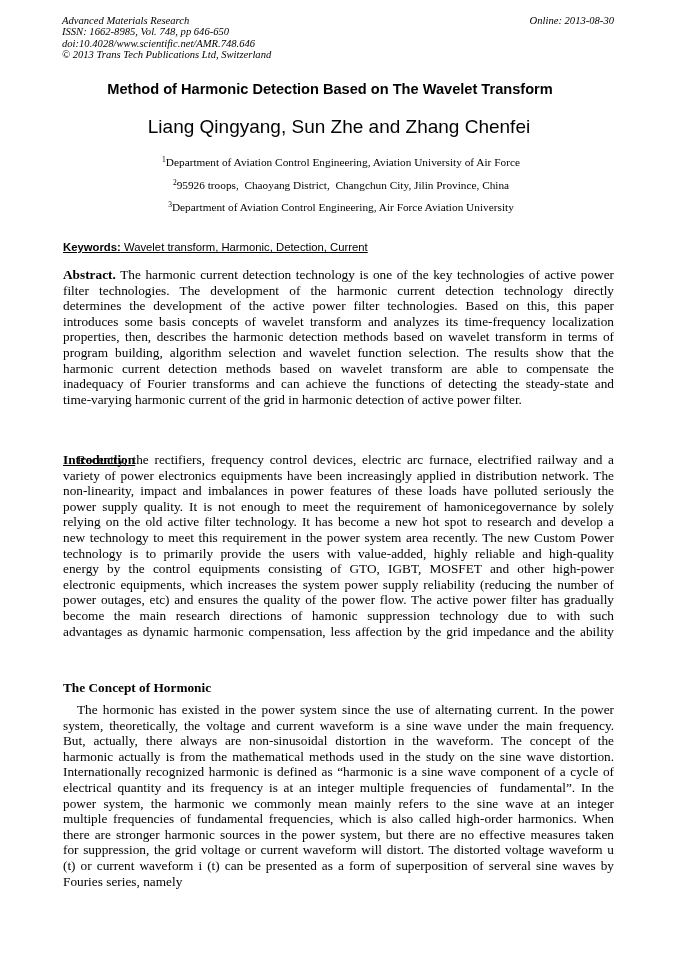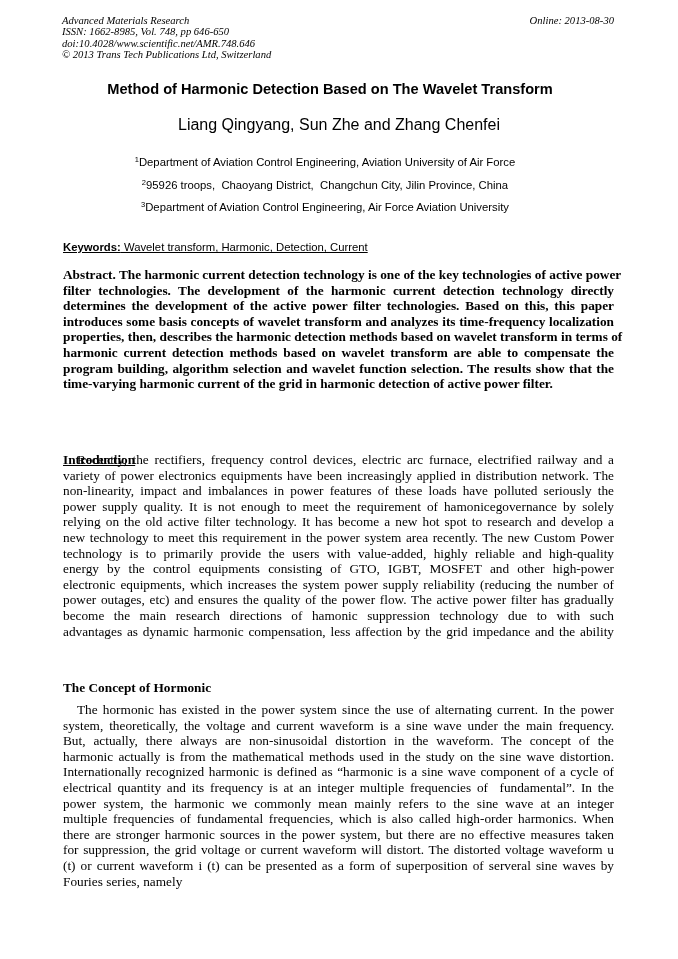--- a/index.html
+++ b/index.html
@@ -2,30 +2,30 @@
 <html><head>
 <meta charset="utf-8">
 <style>
   html, body { margin: 0; padding: 0; background: #ffffff; }
   body { width: 678px; height: 959px; position: relative; overflow: hidden; color: #000; }
   .page { position: absolute; left: 0; top: 0; width: 678px; height: 959px; }
   .hdr { position: absolute; font-family: "Liberation Serif", serif; font-style: italic; font-size: 10.6px; line-height: 11.3px; }
   .hdr-left { left: 62px; top: 15px; }
   .hdr-right { right: 64px; top: 15px; }
   .title { position: absolute; left: 0; width: 660px; top: 81px; text-align: center; font-family: "Liberation Sans", sans-serif; font-weight: bold; font-size: 14.6px; }
-  .authors { position: absolute; left: 0; width: 678px; top: 116px; text-align: center; font-family: "Liberation Sans", sans-serif; font-size: 16px; }
-  .affil { position: absolute; left: 0; width: 650px; top: 150px; text-align: center; font-family: Liberation Sans, sans-serif; font-size: 11.3px; line-height: 20.5px; }
+  .authors { position: absolute; left: 0; width: 678px; top: 116px; text-align: center; font-family: "Liberation Sans", sans-serif; font-size: 19px; }
+  .affil { position: absolute; left: 16px; width: 650px; top: 150px; text-align: center; font-family: Liberation Serif, serif; font-size: 11.3px; line-height: 20.5px; }
   .affil sup { font-size: 7.5px; vertical-align: 4px; }
   .keywords { position: absolute; left: 63px; top: 241px; font-family: "Liberation Sans", sans-serif; font-size: 11.3px; text-decoration: underline; }
   .keywords b { font-weight: bold; }
   .body { position: absolute; left: 63px; width: 551px; font-family: "Liberation Serif", serif; font-size: 13.3px; line-height: 15.6px; }
   .ln { display: block; text-align: justify; text-align-last: justify; white-space: nowrap; height: 15.6px; }
   .ln.last { text-align-last: left; }
   .ln.ind { padding-left: 14px; }
-  .abstract { top: 267px; font-weight: bold; }
+  .abstract { top: 267px; }
   .sec { position: absolute; left: 63px; font-family: "Liberation Serif", serif; font-weight: bold; font-size: 13.3px; }
   .intro-h { top: 452px; text-decoration: underline; }
   .intro { top: 452px; }
   .concept-h { top: 680px; }
   .concept { top: 702px; }
 </style>
 </head>
 <body>
 
 <div class="page">
@@ -50,22 +50,23 @@
   <div class="keywords">
     <b>Keywords:</b><span> Wavelet transform, Harmonic, Detection, Current</span>
   </div>
 
   <div class="body abstract">
     <span class="ln"><b>Abstract.</b><span> The harmonic current detection technology is one of the key technologies of active power</span></span>
     <span class="ln">filter technologies. The development of the harmonic current detection technology directly</span>
     <span class="ln">determines the development of the active power filter technologies. Based on this, this paper</span>
     <span class="ln">introduces some basis concepts of wavelet transform and analyzes its time-frequency localization</span>
     <span class="ln">properties, then, describes the harmonic detection methods based on wavelet transform in terms of</span>
+    <span class="ln">program building, algorithm selection and wavelet function selection. The results show that the</span>
     <span class="ln">harmonic current detection methods based on wavelet transform are able to compensate the</span>
-    <span class="ln">program building, algorithm selection and wavelet function selection. The results show that the</span>
+    <span class="ln">inadequacy of Fourier transforms and can achieve the functions of detecting the steady-state and</span>
     <span class="ln last">time-varying harmonic current of the grid in harmonic detection of active power filter.</span>
   </div>
 
   <div class="sec intro-h">Introduction</div>
   <div class="body intro">
     <span class="ln ind">Recently, the rectifiers, frequency control devices, electric arc furnace, electrified railway and a</span>
     <span class="ln">variety of power electronics equipments have been increasingly applied in distribution network. The</span>
     <span class="ln">non-linearity, impact and imbalances in power features of these loads have polluted seriously the</span>
     <span class="ln">power supply quality. It is not enough to meet the requirement of hamonicegovernance by solely</span>
     <span class="ln">relying on the old active filter technology. It has become a new hot spot to research and develop a</span>

